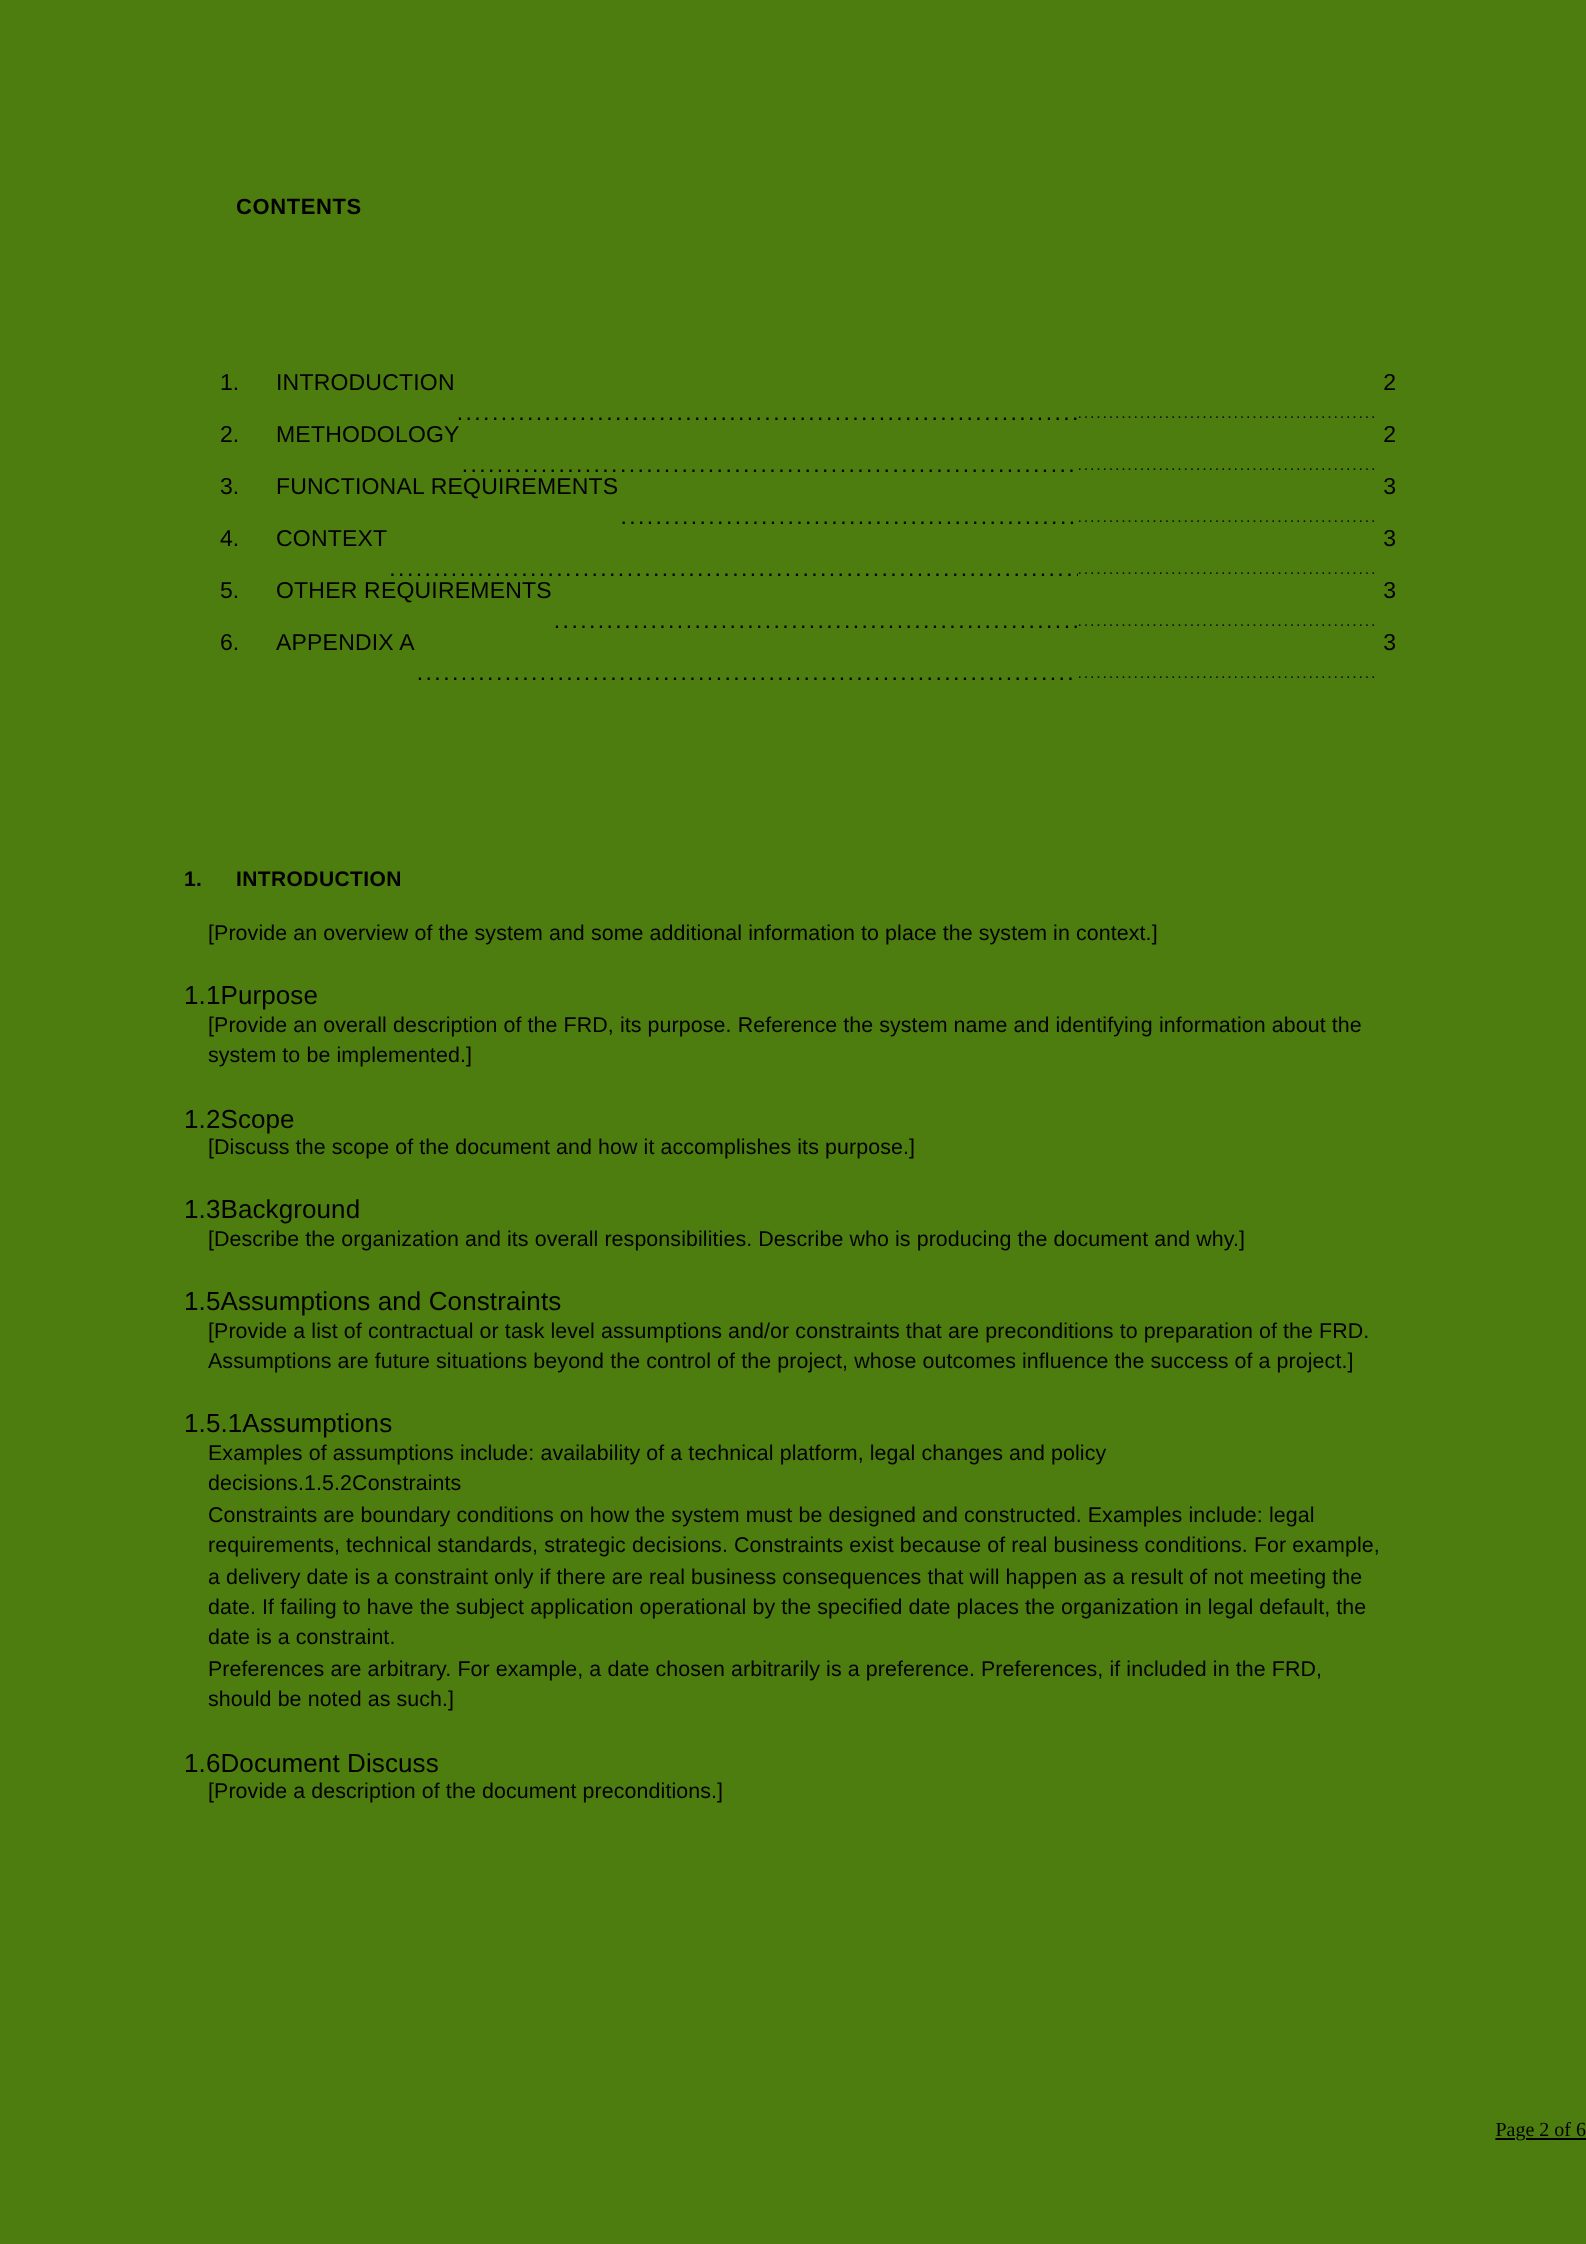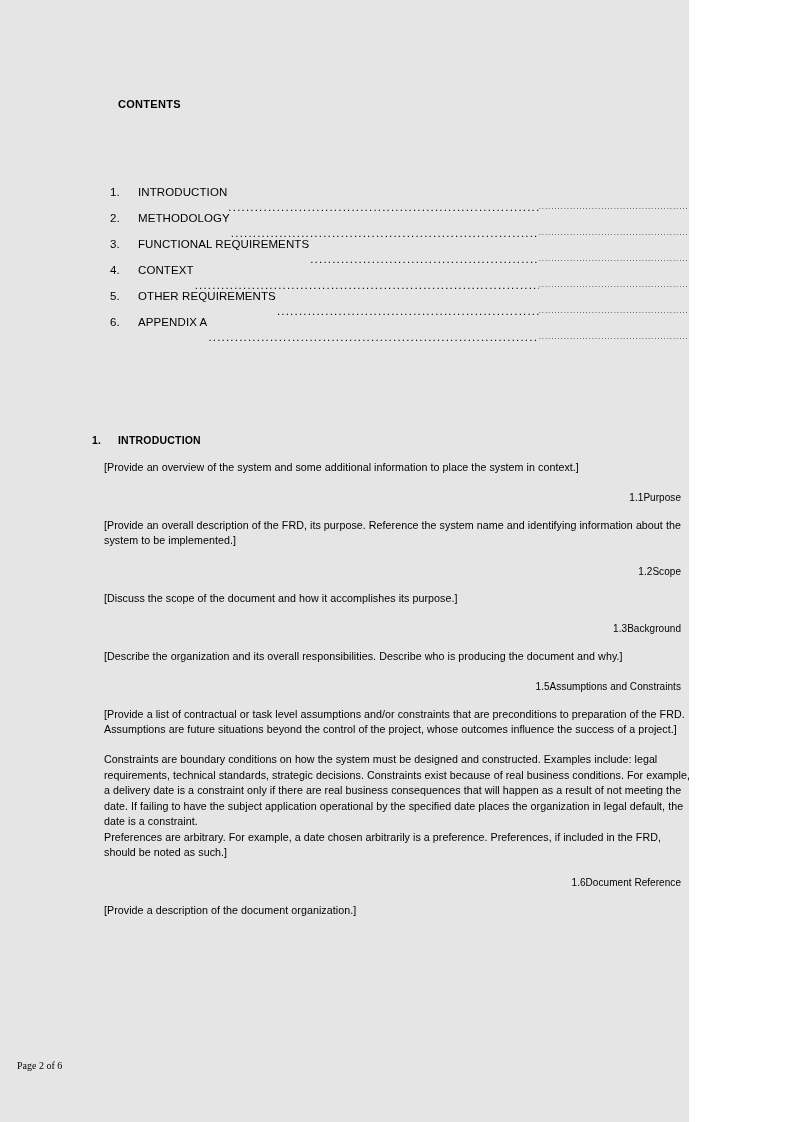--- a/index.html
+++ b/index.html
@@ -6,23 +6,23 @@
     margin: 0;
     padding: 0;
     background: #ffffff;
   }
   body {
     font-family: "Liberation Sans", sans-serif;
     color: #000000;
   }
   .page {
     position: relative;
-    width: 689px;
+    width: 793px;
     height: 1122px;
-    background: #e5e5e5;
+    background: #4d7c0f;
     overflow: hidden;
     box-sizing: border-box;
   }
 
   
   .contents-heading {
     position: absolute;
     left: 118px;
     top: 98px;
     font-size: 11px;
@@ -113,43 +113,43 @@
     flex: 0 0 26px;
   }
   p.para {
     font-size: 10.7px;
     line-height: 15.4px;
     margin: 0;
     letter-spacing: 0.05px;
     padding-left: 12px;
   }
   .sub-heading {
-    font-size: 10px;
+    font-size: 13px;
     line-height: 15.4px;
-    margin: 12px;
+    margin: 0;
     letter-spacing: 0.05px;
-    text-align: right;
   }
   .block {
     margin-bottom: 15px;
   }
   .block-tight {
     margin-bottom: 0;
   }
 
   
   .footer {
     position: absolute;
-    left: 17px;
+    left: 4px;
     right: 0;
     top: 1060px;
-    text-align: left;
+    text-align: right;
     font-family: "Liberation Serif", serif;
     font-size: 10px;
     color: #000;
+    text-decoration: underline;
   }
 </style>
 </head>
 <body>
 
 <div class="page">
 
   <div class="contents-heading">CONTENTS</div>
 
   <div class="toc">
@@ -241,28 +241,33 @@
       <div class="sub-heading">1.3Background</div>
       <p class="para">[Describe the organization and its overall responsibilities. Describe who is producing the document and why.]</p>
     </div>
 
 
     <div class="block">
       <div class="sub-heading">1.5Assumptions and Constraints</div>
       <p class="para">[Provide a list of contractual or task level assumptions and/or constraints that are preconditions to preparation of the FRD. Assumptions are future situations beyond the control of the project, whose outcomes influence the success of a project.]</p>
     </div>
 
+    <div class="block-tight">
+      <div class="sub-heading">1.5.1Assumptions</div>
+      <p class="para">Examples of assumptions include: availability of a technical platform, legal changes and policy</p>
+      <p class="para">decisions.1.5.2Constraints</p>
+    </div>
 
     <div class="block">
       <p class="para">Constraints are boundary conditions on how the system must be designed and constructed. Examples include: legal requirements, technical standards, strategic decisions. Constraints exist because of real business conditions. For example, a delivery date is a constraint only if there are real business consequences that will happen as a result of not meeting the date. If failing to have the subject application operational by the specified date places the organization in legal default, the date is a constraint.</p>
       <p class="para">Preferences are arbitrary. For example, a date chosen arbitrarily is a preference. Preferences, if included in the FRD, should be noted as such.]</p>
     </div>
 
     <div class="block">
-      <div class="sub-heading">1.6Document Reference</div>
-      <p class="para">[Provide a description of the document organization.]</p>
+      <div class="sub-heading">1.6Document Discuss</div>
+      <p class="para">[Provide a description of the document preconditions.]</p>
     </div>
 
   </div>
 
   <div class="footer">Page 2 of 6</div>
 
 </div>
 
 </body></html>

